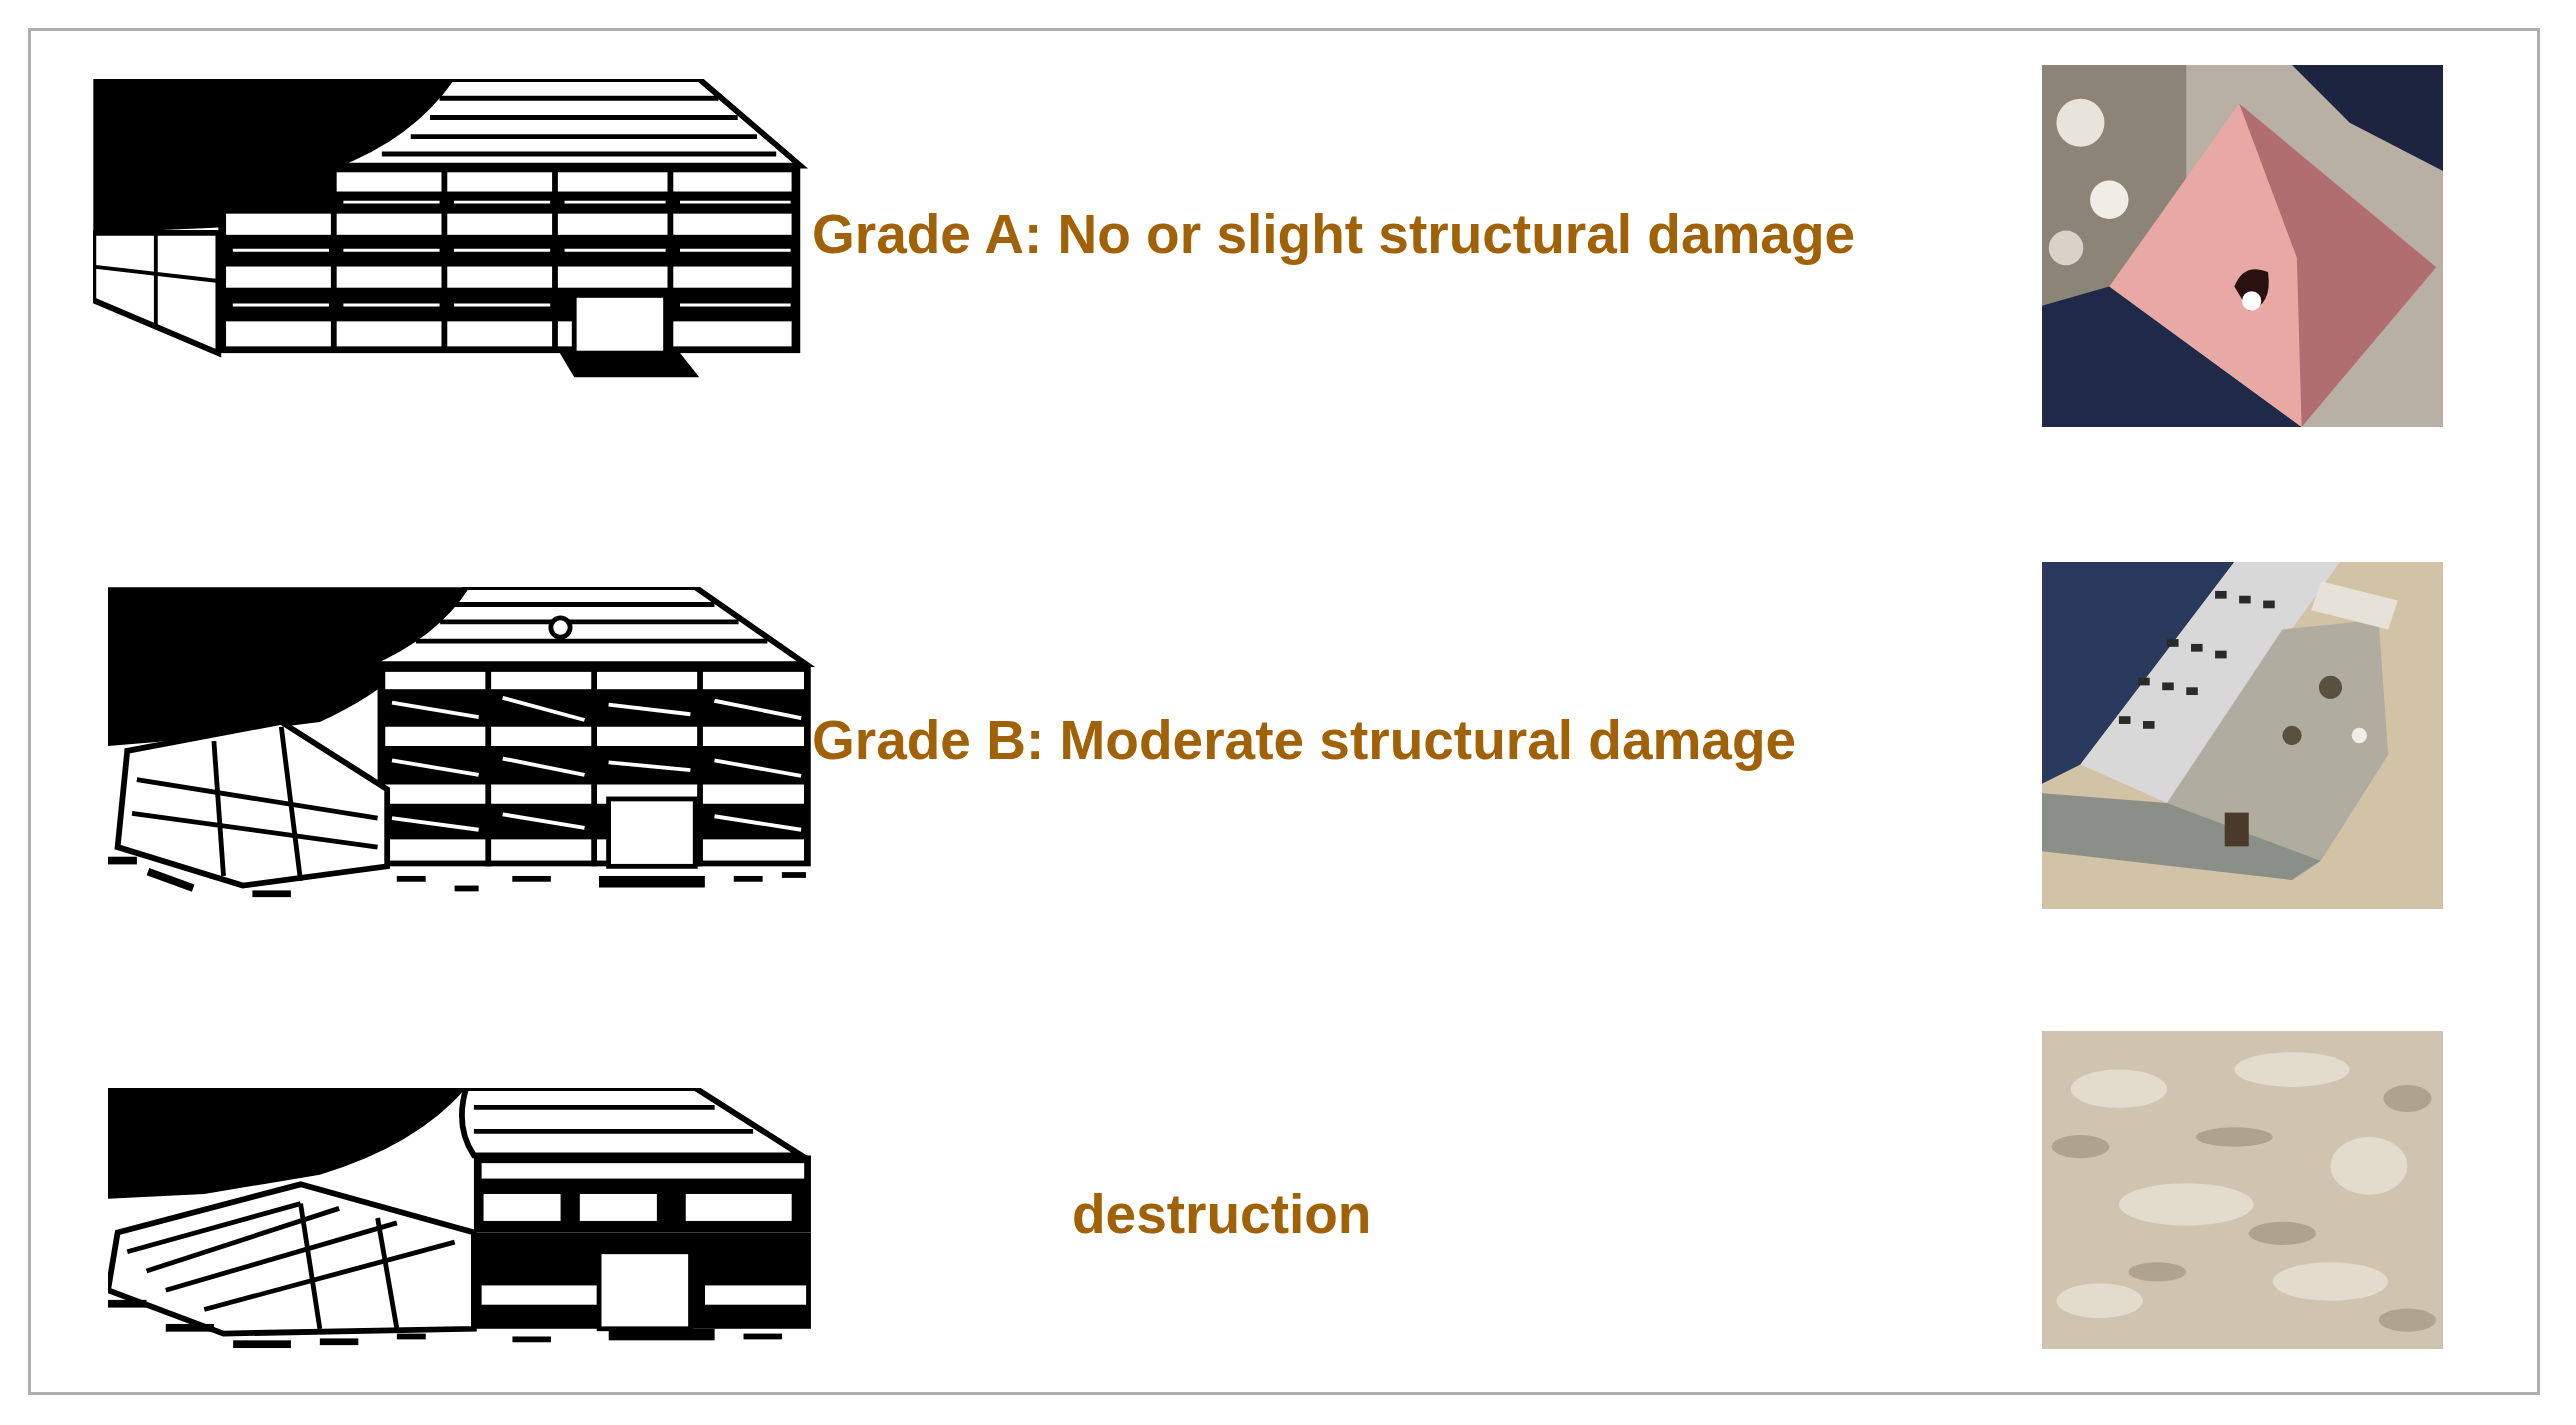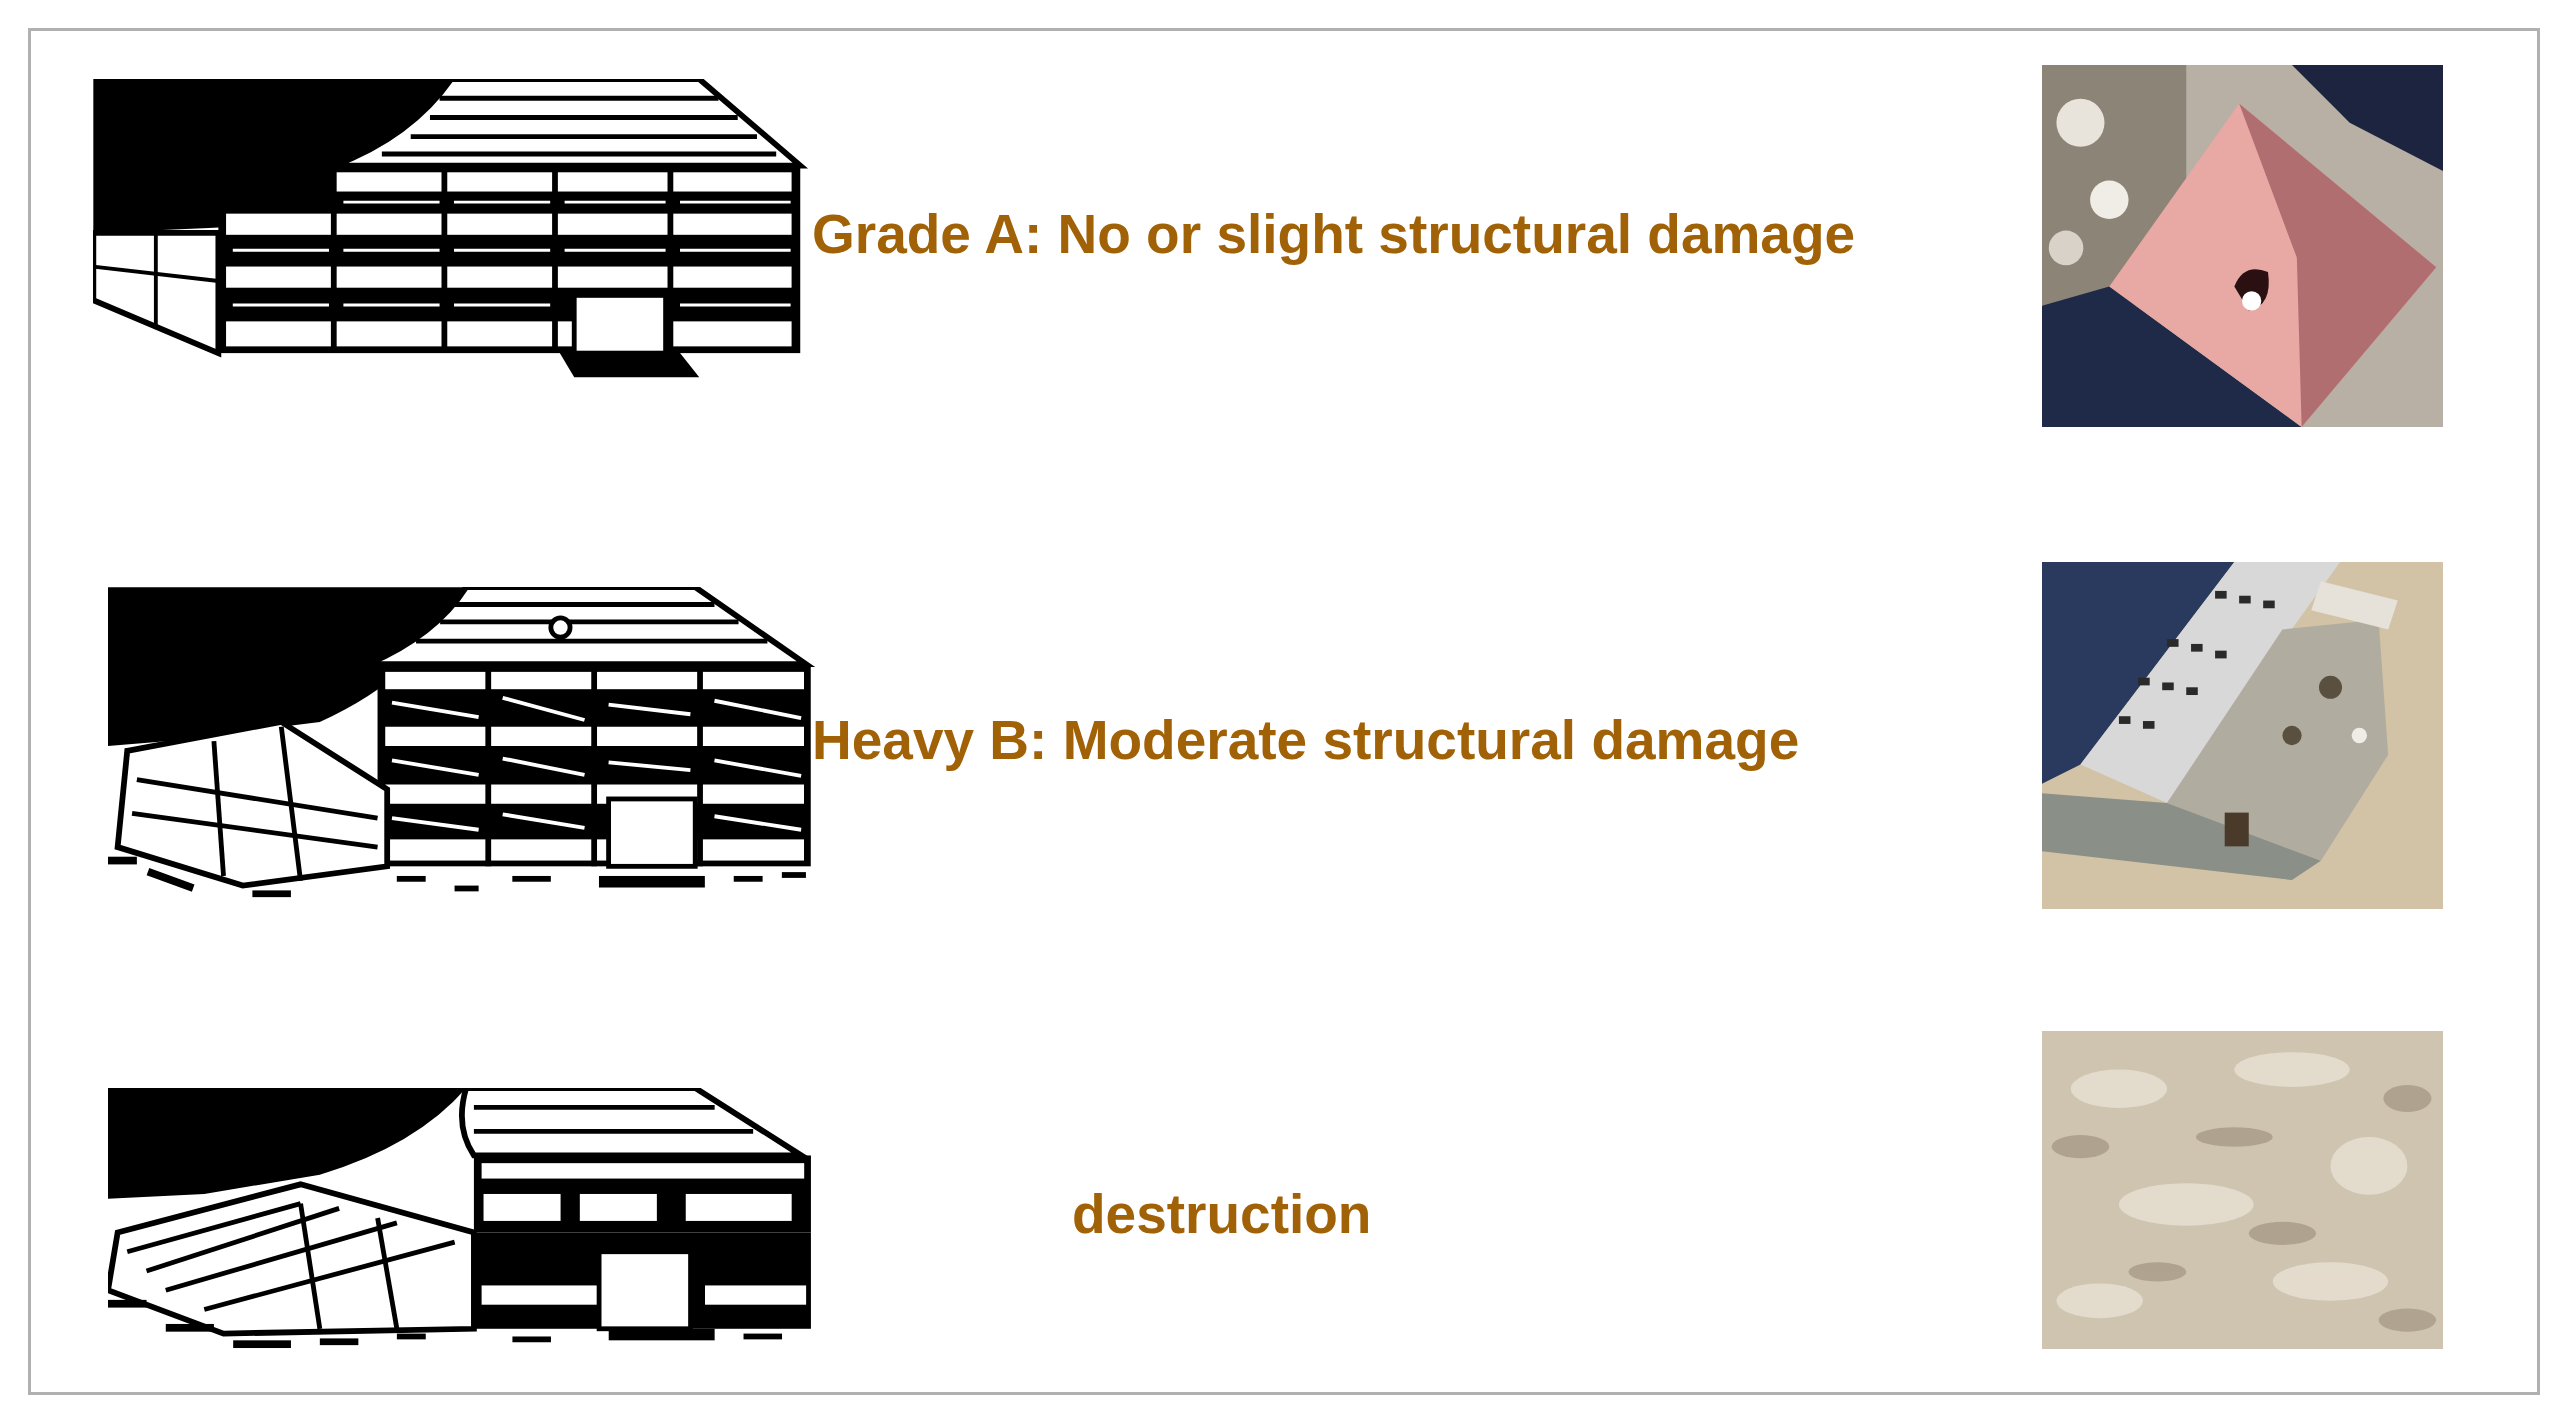--- a/index.html
+++ b/index.html
@@ -137,21 +137,21 @@
           <rect x="300" y="300" width="30" height="6"></rect>
           <rect x="360" y="310" width="25" height="6"></rect>
         <rect x="420" y="300" width="40" height="6"></rect>
           <rect x="510" y="300" width="110" height="12"></rect>
           <rect x="650" y="300" width="30" height="6"></rect>
           <rect x="700" y="296" width="25" height="6"></rect>
       </g>
     </svg>
   </div>
   <div class="label" style="top:702px;">
-    <span>Heavy B: Moderate structural damage</span>
+    <span>Grade B: Moderate structural damage</span>
   </div>
   <div class="photo" style="top:562px;height:347px;">
     <svg viewBox="0 0 417 360" preserveAspectRatio="none">
       <rect width="417" height="360" fill="#d2c2a6"></rect>
       <path d="M0 0 L200 0 L40 210 L0 230 Z" fill="#2a3a5e"></path>
       <path d="M200 0 L310 0 L130 250 L40 210 Z" fill="#d8d8d8"></path>
       <g fill="#2a2a2a">
         <rect x="180" y="30" width="12" height="8"></rect>
           <rect x="205" y="35" width="12" height="8"></rect>
           <rect x="230" y="40" width="12" height="8"></rect>

